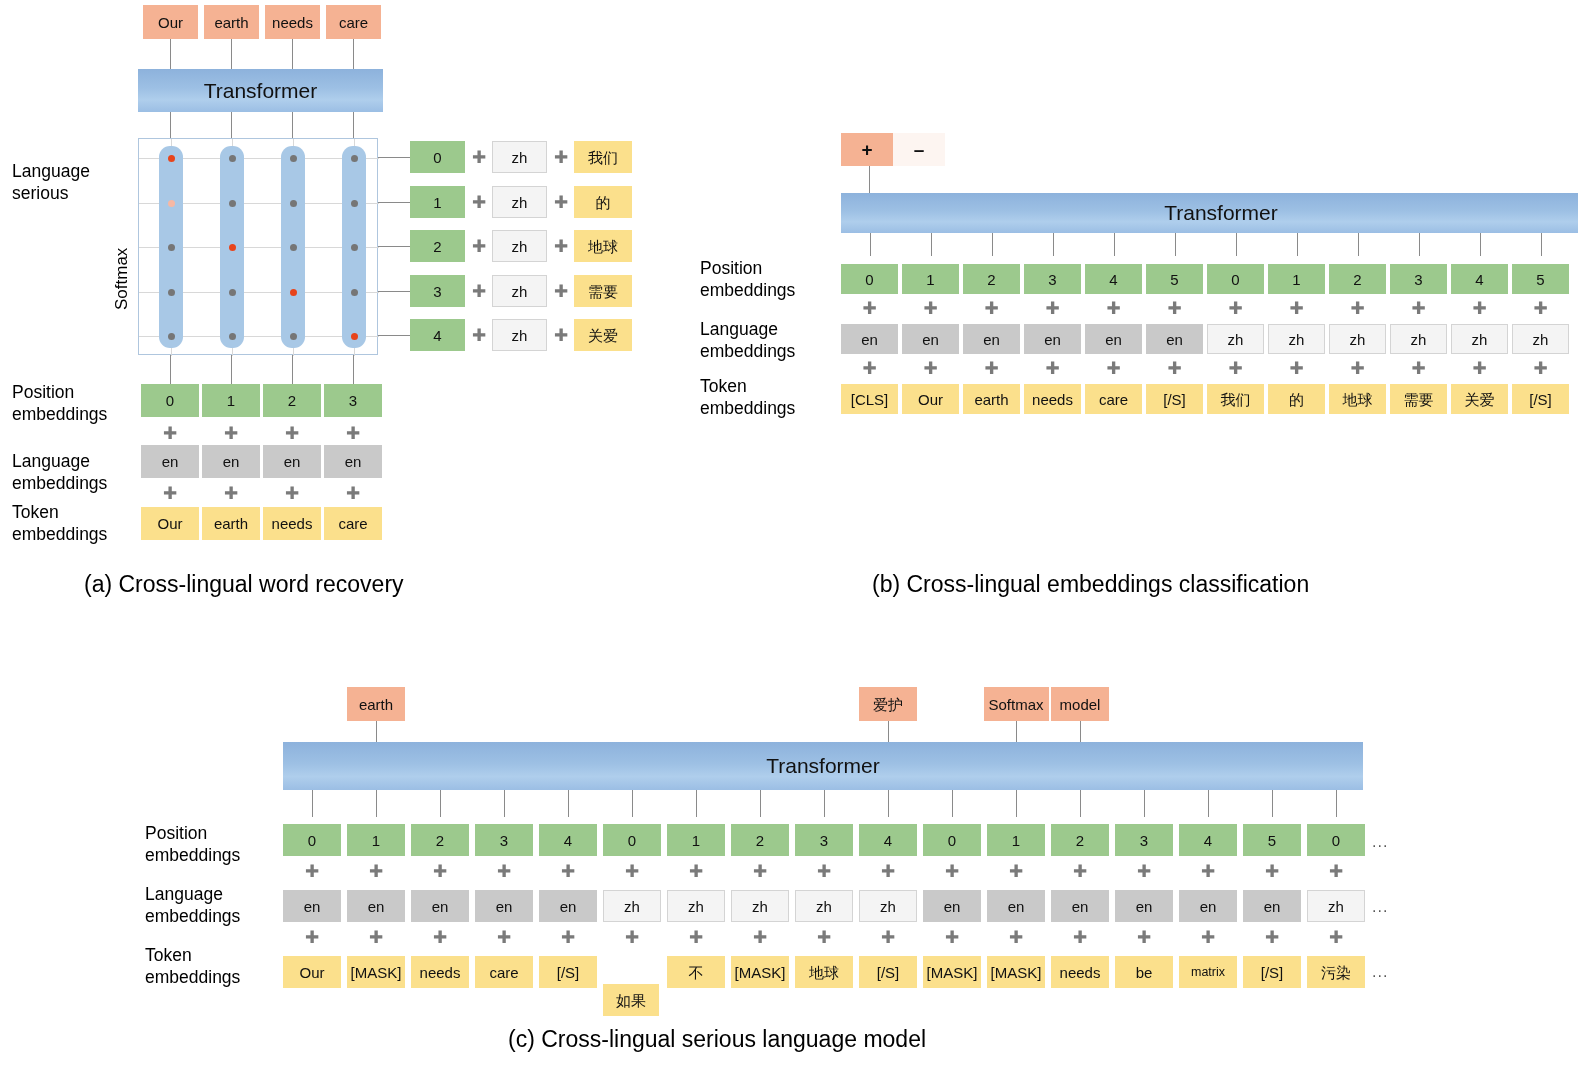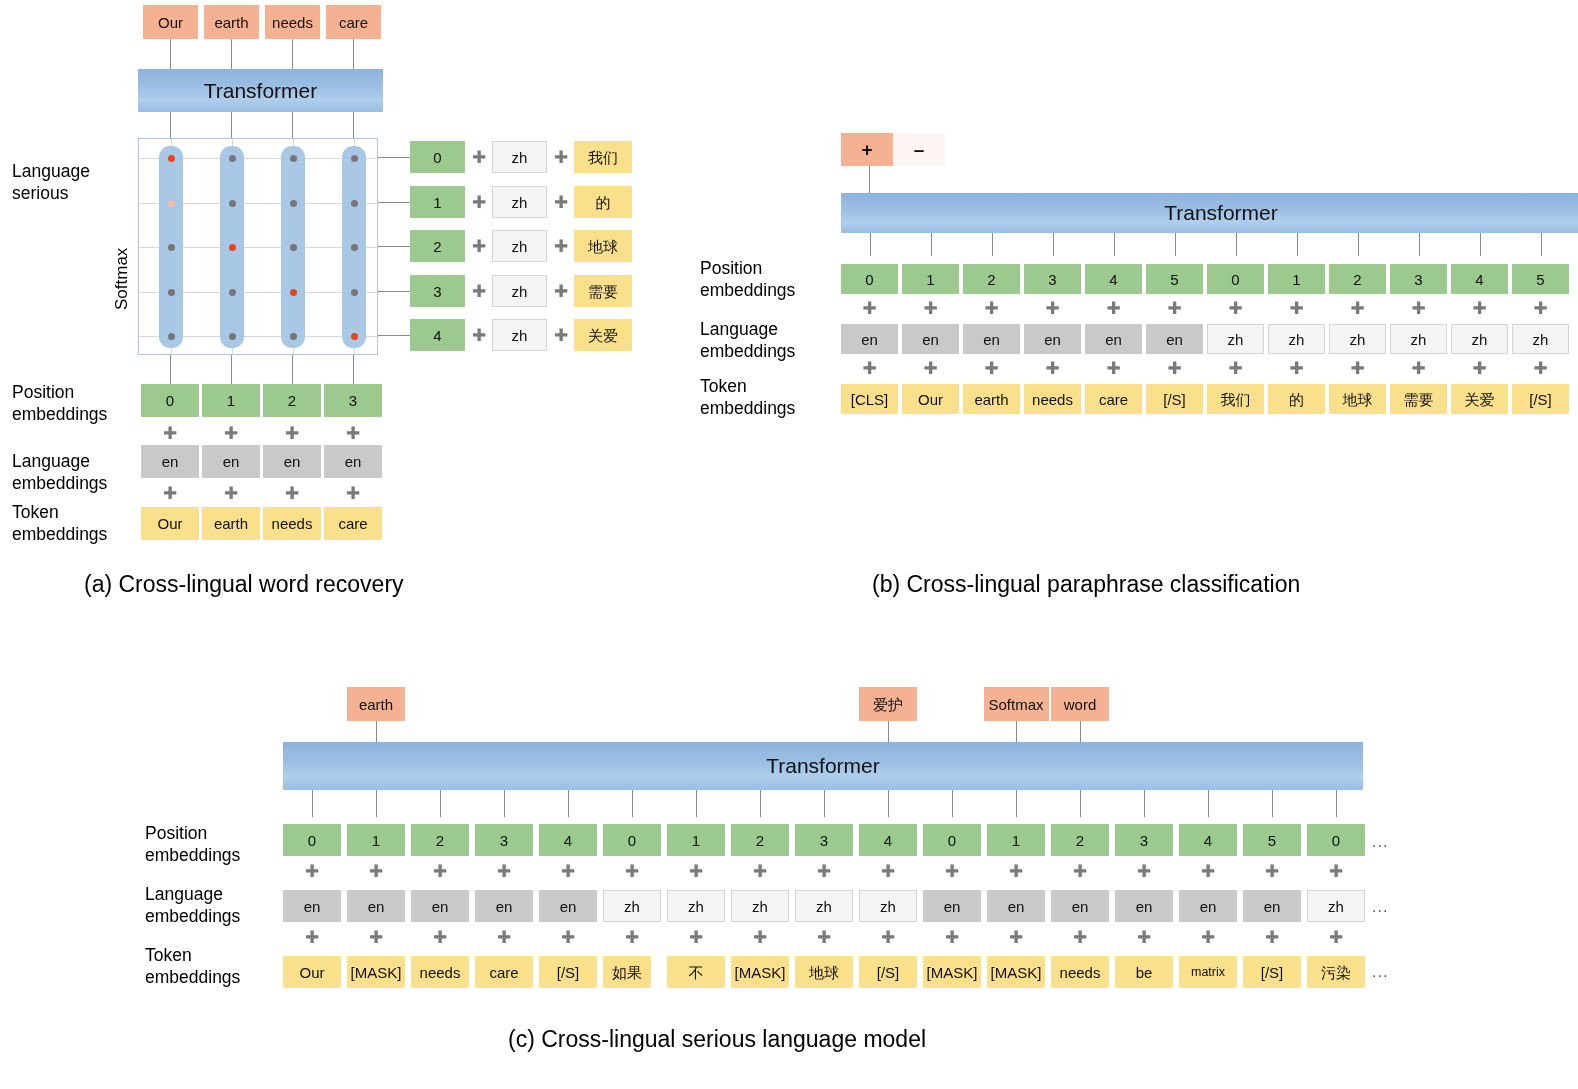--- a/index.html
+++ b/index.html
@@ -315,30 +315,30 @@
     <div class="abs plus" style="left:1470.5px;top:359px;width:18px;height:18px;">✚</div>
     <div class="abs cell cell-tok" style="left:1451px;top:384px;width:57px;height:30px;font-size:15px;">关爱</div>
     <div class="abs stem" style="left:1540.5px;top:233px;height:23px;"></div>
     <div class="abs cell cell-pos" style="left:1512px;top:264px;width:57px;height:30px;">5</div>
     <div class="abs plus" style="left:1531.5px;top:299px;width:18px;height:18px;">✚</div>
     <div class="abs cell cell-lang-zh" style="left:1512px;top:324px;width:57px;height:30px;">zh</div>
     <div class="abs plus" style="left:1531.5px;top:359px;width:18px;height:18px;">✚</div>
     <div class="abs cell cell-tok" style="left:1512px;top:384px;width:57px;height:30px;font-size:15px;">[/S]</div>
   </div>
 
-<div class="abs caption" style="left:872px;top:571px;">(b) Cross-lingual paraphrase classification</div>
+<div class="abs caption" style="left:872px;top:571px;">(b) Cross-lingual embeddings classification</div>
 
 <div id="panel-c-preds">
     <div class="abs cell cell-out" style="left:347px;top:687px;width:58px;height:34px;">earth</div>
     <div class="abs stem" style="left:376px;top:721px;height:21px;"></div>
     <div class="abs cell cell-out" style="left:859px;top:687px;width:58px;height:34px;">爱护</div>
     <div class="abs stem" style="left:888px;top:721px;height:21px;"></div>
     <div class="abs cell cell-out" style="left:983.5px;top:687px;width:65px;height:34px;">Softmax</div>
     <div class="abs stem" style="left:1016px;top:721px;height:21px;"></div>
-    <div class="abs cell cell-out" style="left:1051px;top:687px;width:58px;height:34px;">word</div>
+    <div class="abs cell cell-out" style="left:1051px;top:687px;width:58px;height:34px;">model</div>
     <div class="abs stem" style="left:1080px;top:721px;height:21px;"></div>
   </div>
 
 <div class="abs transformer" style="left:283px;top:742px;width:1080px;height:48px;">Transformer</div>
 
 <div class="abs rowlabel" style="left:145px;top:822px;">
   <div>Position</div>
   <div>embeddings</div>
 </div>
 <div class="abs rowlabel" style="left:145px;top:883px;">
@@ -379,21 +379,21 @@
     <div class="abs cell cell-pos" style="left:539px;top:824px;width:58px;height:32px;">4</div>
     <div class="abs plus" style="left:559px;top:862px;width:18px;height:18px;">✚</div>
     <div class="abs cell cell-lang-en" style="left:539px;top:890px;width:58px;height:32px;">en</div>
     <div class="abs plus" style="left:559px;top:928px;width:18px;height:18px;">✚</div>
     <div class="abs cell cell-tok" style="left:539px;top:956px;width:58px;height:32px;font-size:15px;">[/S]</div>
     <div class="abs stem" style="left:632px;top:790px;height:27px;"></div>
     <div class="abs cell cell-pos" style="left:603px;top:824px;width:58px;height:32px;">0</div>
     <div class="abs plus" style="left:623px;top:862px;width:18px;height:18px;">✚</div>
     <div class="abs cell cell-lang-zh" style="left:603px;top:890px;width:58px;height:32px;">zh</div>
     <div class="abs plus" style="left:623px;top:928px;width:18px;height:18px;">✚</div>
-    <div class="abs cell cell-tok" style="left:603px;top:956px;width:48px;height:32px;font-size:15px;">如果</div>
+    <div class="abs cell cell-tok" style="left:603px;top:984px;width:56px;height:32px;font-size:15px;">如果</div>
     <div class="abs stem" style="left:696px;top:790px;height:27px;"></div>
     <div class="abs cell cell-pos" style="left:667px;top:824px;width:58px;height:32px;">1</div>
     <div class="abs plus" style="left:687px;top:862px;width:18px;height:18px;">✚</div>
     <div class="abs cell cell-lang-zh" style="left:667px;top:890px;width:58px;height:32px;">zh</div>
     <div class="abs plus" style="left:687px;top:928px;width:18px;height:18px;">✚</div>
     <div class="abs cell cell-tok" style="left:667px;top:956px;width:58px;height:32px;font-size:15px;">不</div>
     <div class="abs stem" style="left:760px;top:790px;height:27px;"></div>
     <div class="abs cell cell-pos" style="left:731px;top:824px;width:58px;height:32px;">2</div>
     <div class="abs plus" style="left:751px;top:862px;width:18px;height:18px;">✚</div>
     <div class="abs cell cell-lang-zh" style="left:731px;top:890px;width:58px;height:32px;">zh</div>

